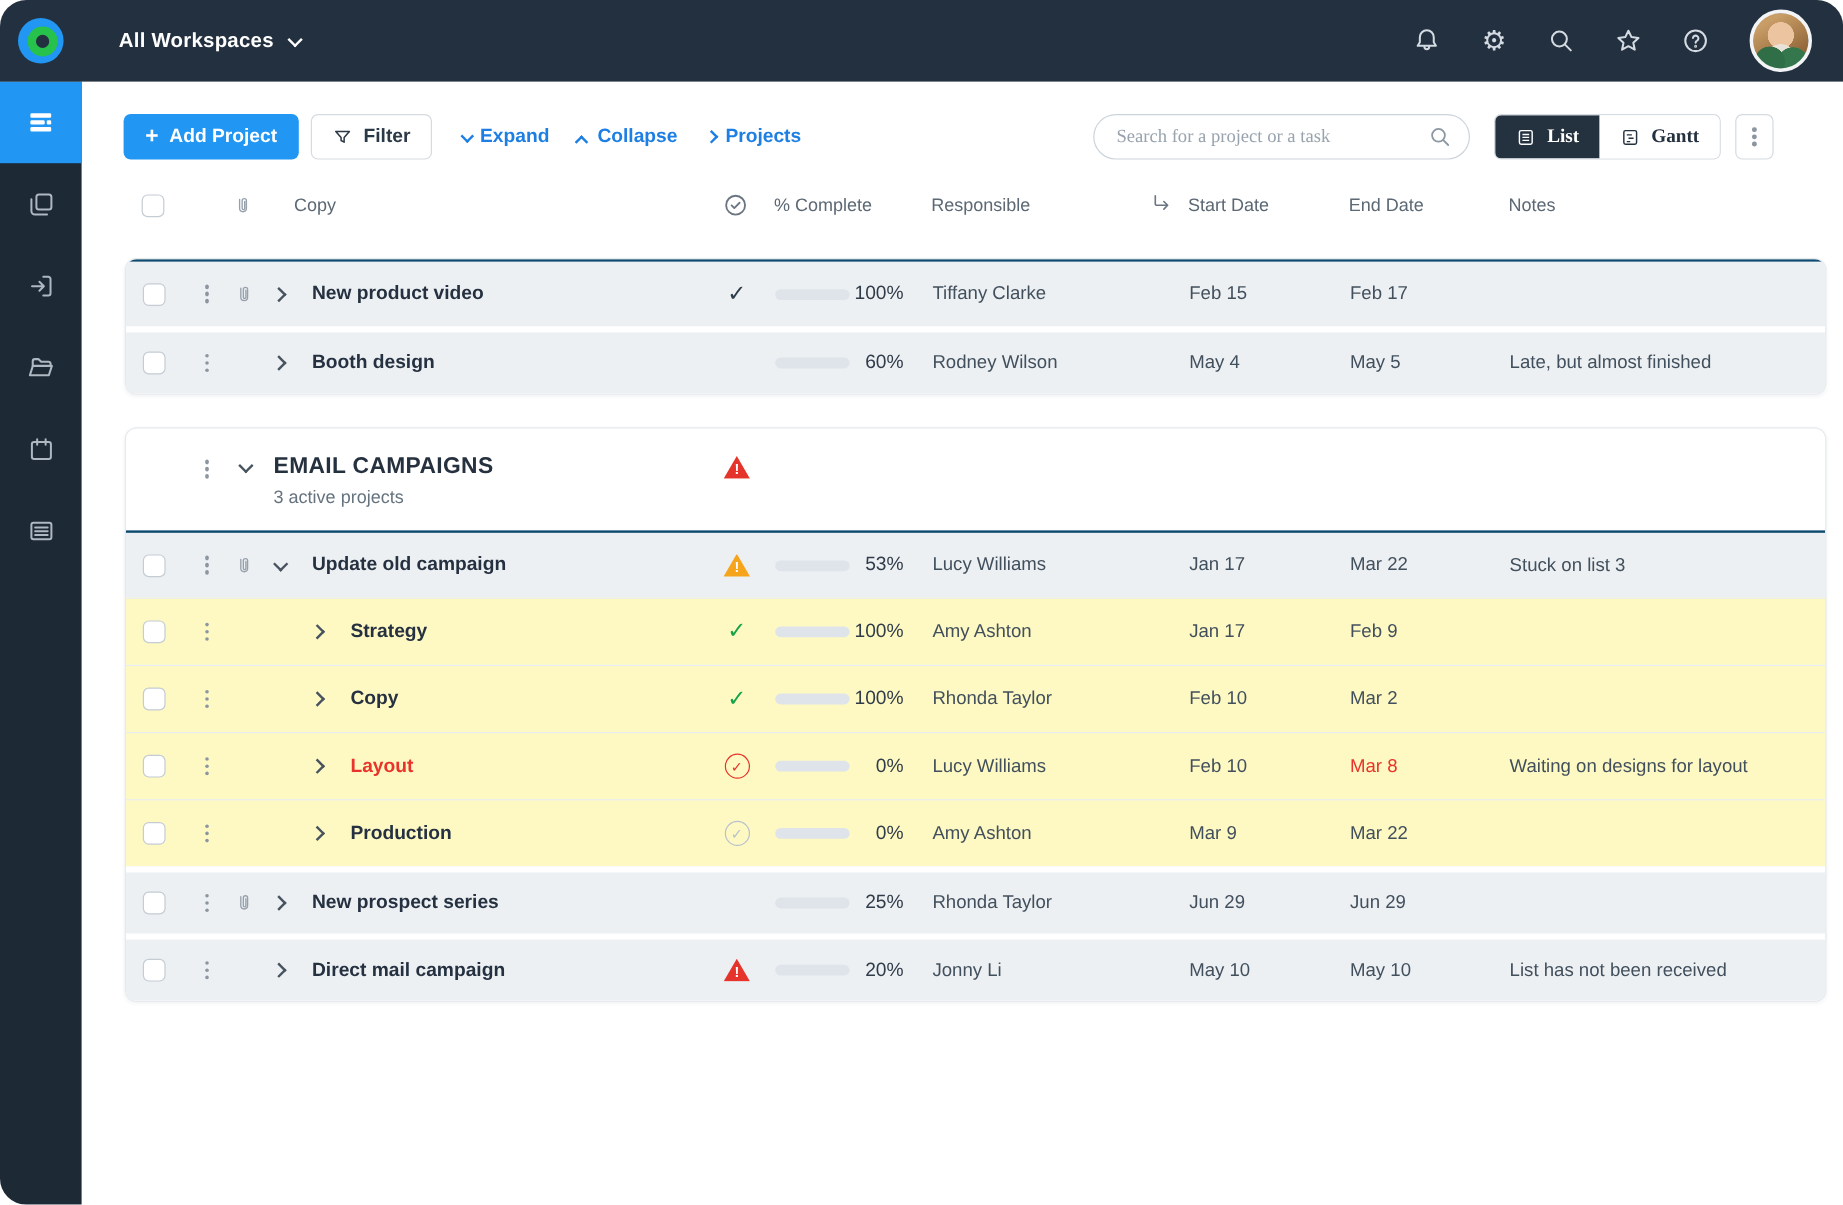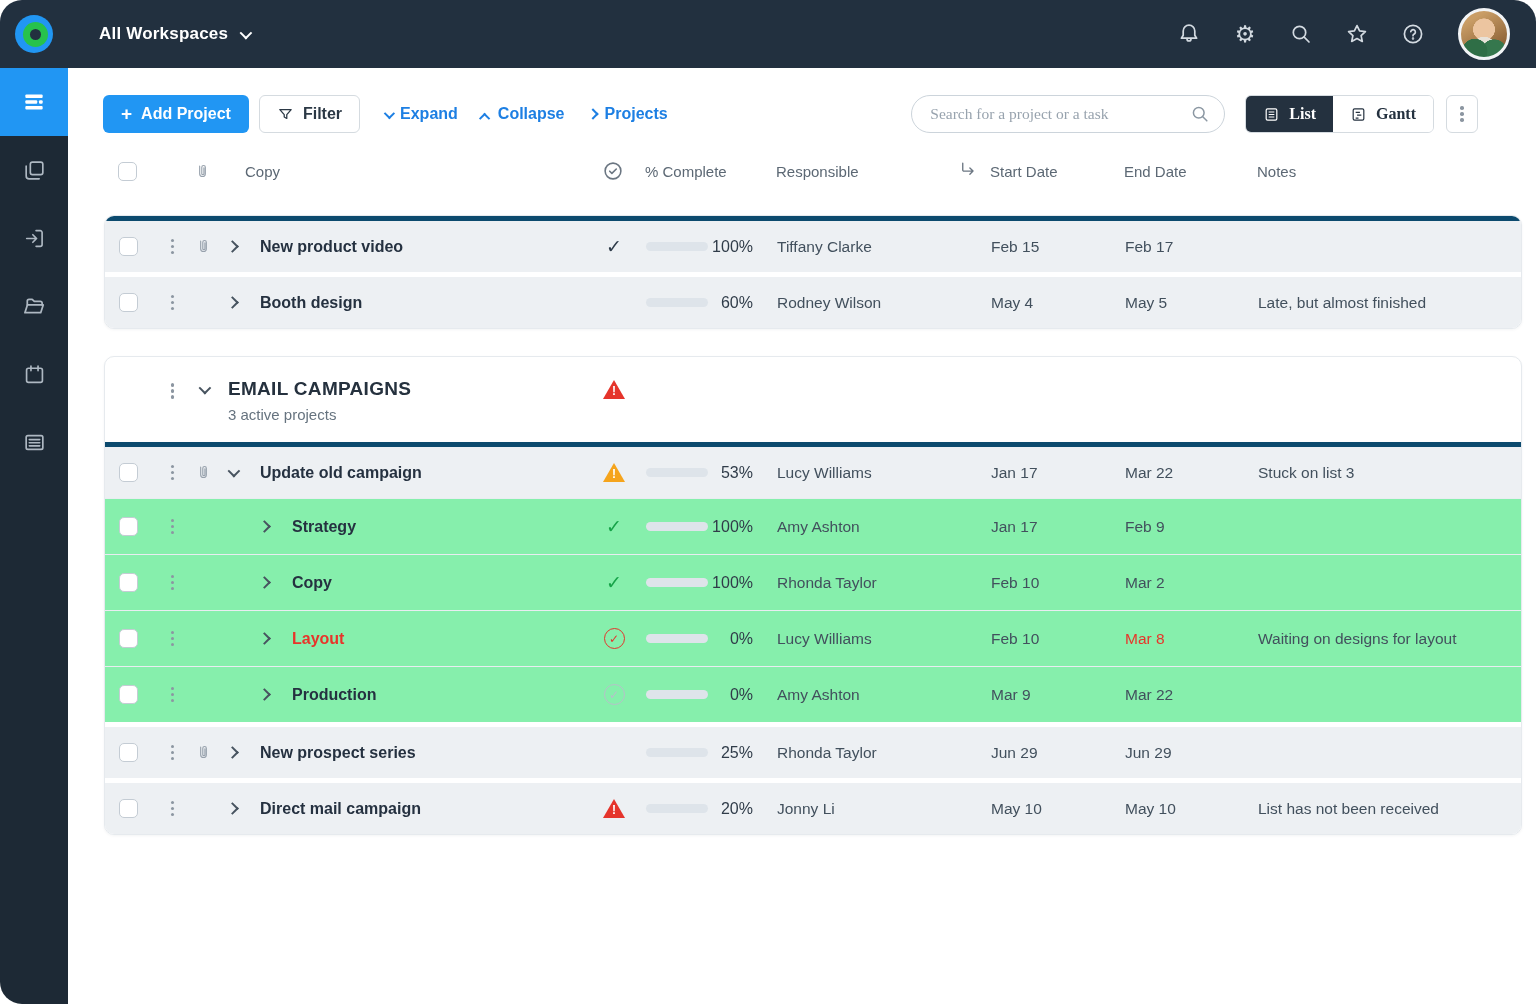--- a/index.html
+++ b/index.html
@@ -95,23 +95,23 @@
   .card { border:1px solid #e6eaee; border-radius:10px; margin-top:24px; overflow:hidden; background:#fff; box-shadow:0 1px 3px rgba(18,38,58,.05); }
   .card + .card { margin-top:27px; }
   .ghead { display:flex; padding:21px 0 19px; }
   .ghead .c-clip { padding-top:7px; }
   .ghead .c-kebab { padding-top:5px; }
   .gtitle-block { width:375px; padding-left:9px; }
   .gtitle { font-size:19px; font-weight:700; color:#25313e; letter-spacing:.3px; }
   .gsub { font-size:15px; color:#66737f; margin-top:6px; }
   .ghead .c-status { padding-top:2px; align-items:flex-start; }
 
-  .row { display:flex; align-items:center; min-height:56px; border-top:1px solid #e9edf1; background:#86efac; }
+  .row { display:flex; align-items:center; min-height:56px; border-top:1px solid #e9edf1; background:#fef9c3; }
   .row.shaded { background:#edf0f3; border-top:5px solid #fff; }
-  .rows .row:first-child { border-top:5px solid #0c4a6e; }
+  .rows .row:first-child { border-top:2px solid #0c4a6e; }
   .row.sub .c-chev { margin-left:32px; }
   .row.sub .c-name { flex-basis:316px; }
   .c-name { flex:0 0 348px; padding-left:14px; font-size:16px; font-weight:600; color:#253140; cursor:pointer; }
   .c-name.late, .late { color:#e8342a !important; }
 
   .status { width:22px; height:22px; display:inline-flex; align-items:center; justify-content:center; }
   .status[data-variant="none"] { visibility:hidden; }
   .status[data-variant="check-dark"]::before { content:"✓"; color:#2e3b49; font-weight:700; font-size:19px; }
   .status[data-variant="check-green"]::before { content:"✓"; color:#16a348; font-weight:700; font-size:19px; }
   .status[data-variant="circle-red"], .status[data-variant="circle-gray"] { width:21px; height:21px; border-radius:50%; }

